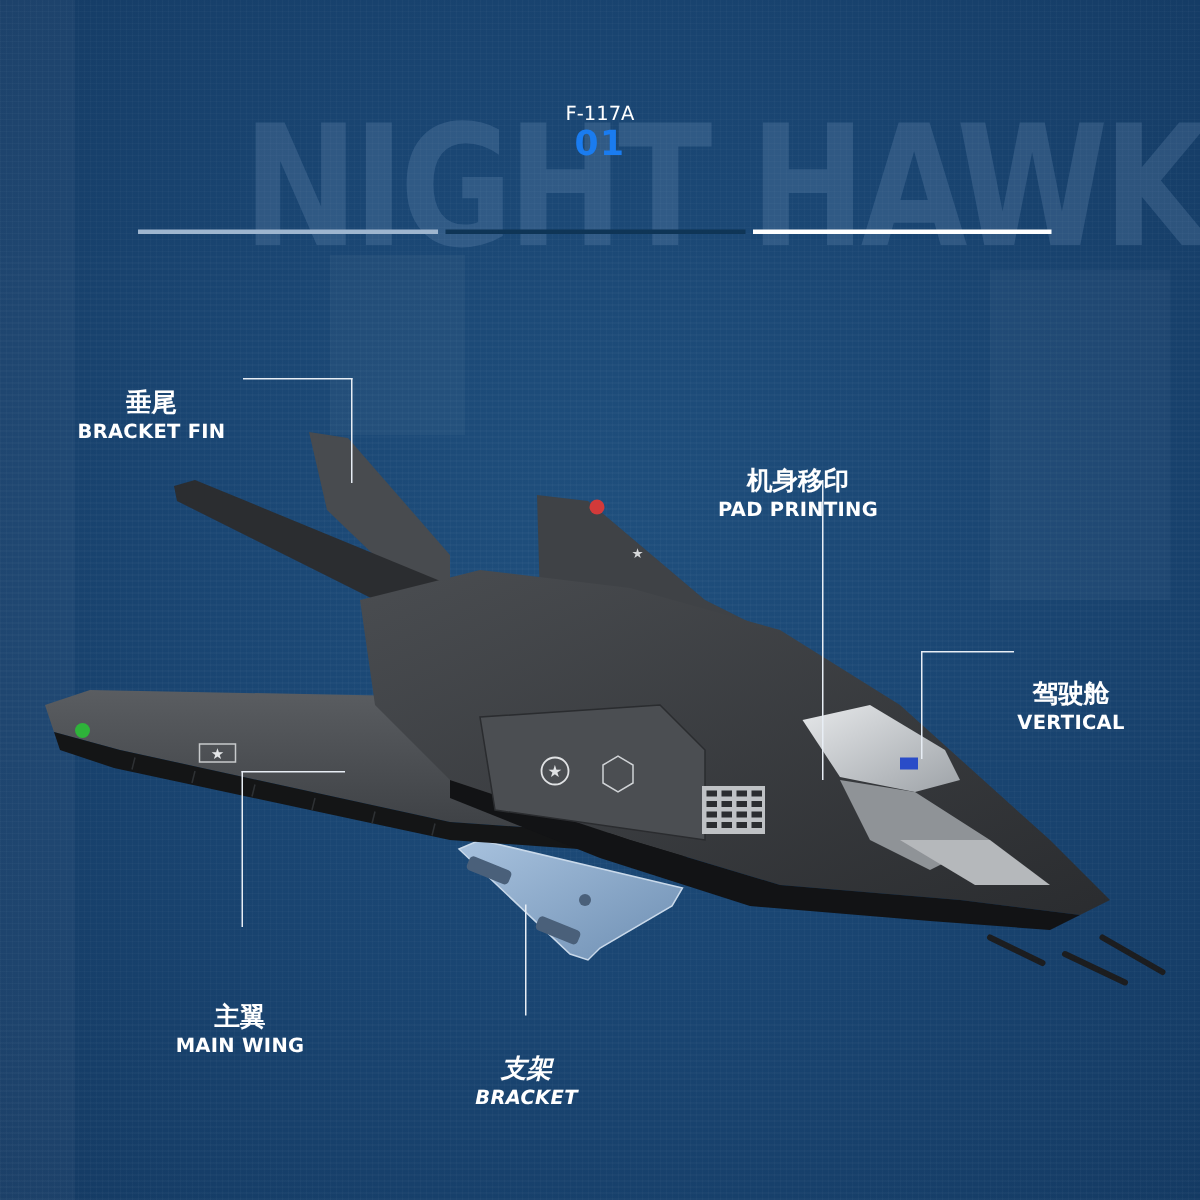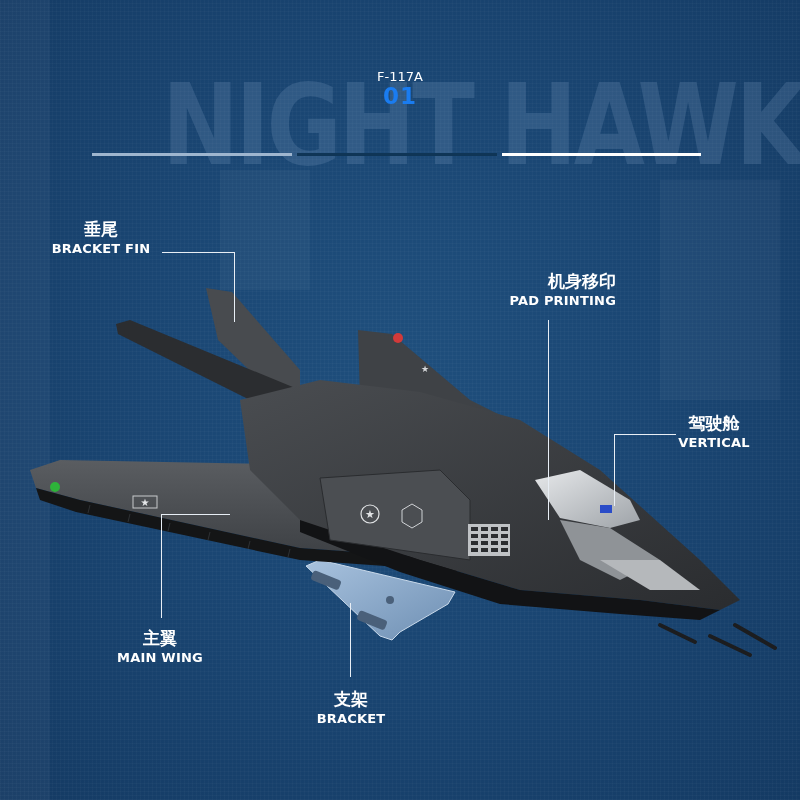--- a/index.html
+++ b/index.html
@@ -30,21 +30,21 @@
       position: absolute; left: 0; width: 800px; top: 83px; text-align: center;
       font-family: "DejaVu Sans", sans-serif; font-weight: bold; font-size: 23px; color: #1a7cf0;
       letter-spacing: 1px;
     }
     .divider { position: absolute; top: 153px; height: 3px; }
     .d1 { left: 92px; width: 200px; background: #9fb6cf; }
     .d2 { left: 297px; width: 200px; background: #0f3556; }
     .d3 { left: 502px; width: 199px; background: #ffffff; }
 
     .label { position: absolute; text-align: center; color: #fff; }
-    .label .cn { font-family: "DejaVu Sans", sans-serif; font-weight: bold; font-size: 17px; line-height: 22px; display: block; }
+    .label .cn { font-family: "DejaVu Sans", sans-serif; font-weight: bold; font-size: 17px; line-height: 22px; display: block; margin-top: 40px; }
     .label .en { font-family: "DejaVu Sans", sans-serif; font-weight: bold; font-size: 13px; line-height: 18px; display: block; letter-spacing: 0.2px; }
 
     .leader { position: absolute; background: #e8eef5; }
 
     svg.plane { position: absolute; left: 0; top: 0; }
   </style>
 </head>
 <body>
 
 <div class="bg-panel" style="left:0;top:0;width:50px;height:800px;"></div>
@@ -162,31 +162,31 @@
 <div class="leader" style="left:161px;top:514px;width:69px;height:1px;"></div>
 <div class="leader" style="left:161px;top:514px;width:1px;height:104px;"></div>
 
 <div class="leader" style="left:350px;top:603px;width:1px;height:74px;"></div>
 
 <div class="label" style="left:40px;top:218px;width:122px;">
   <span class="cn">垂尾</span>
   <span class="en">BRACKET FIN</span>
 </div>
 
-<div class="label" style="left:480px;top:270px;width:136px;text-align:right;">
+<div class="label" style="left:464px;top:270px;width:136px;">
   <span class="cn">机身移印</span>
   <span class="en">PAD PRINTING</span>
 </div>
 
 <div class="label" style="left:672px;top:412px;width:84px;">
   <span class="cn">驾驶舱</span>
   <span class="en">VERTICAL</span>
 </div>
 
 <div class="label" style="left:108px;top:627px;width:104px;">
   <span class="cn">主翼</span>
   <span class="en">MAIN WING</span>
 </div>
 
-<div class="label" style="left:306px;top:688px;width:90px;">
+<div class="label" style="left:306px;top:662px;width:90px;font-style:italic;">
   <span class="cn">支架</span>
   <span class="en">BRACKET</span>
 </div>
 
 </body></html>

